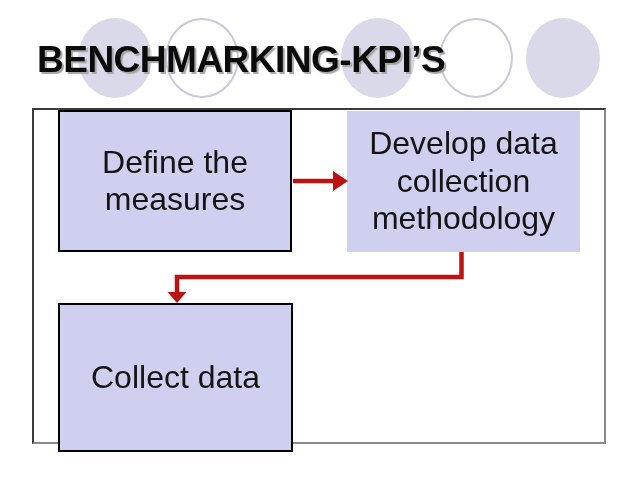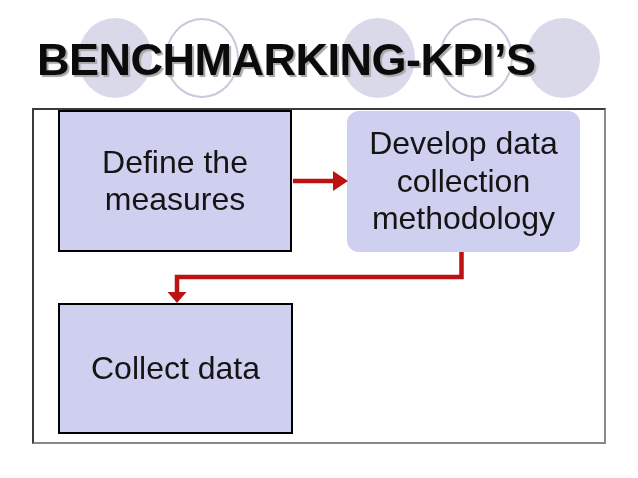--- a/index.html
+++ b/index.html
@@ -15,21 +15,21 @@
   .circle.filled{background:#d9d9ea;}
   .circle.outlined{background:#ffffff;border:2px solid #c9c9dc;}
   .c1{left:78px;}
   .c2{left:165px;}
   .c3{left:341px;}
   .c4{left:439px;}
   .c5{left:526px;}
 
   .title{
     position:absolute;left:37px;top:42px;margin:0;z-index:1;
-    font-size:45px;font-weight:bold;line-height:36px;color:#0b0b0b;
+    font-size:37px;font-weight:bold;line-height:36px;color:#0b0b0b;
     letter-spacing:-0.5px;
     text-shadow:2px 2px 1px #a6a6a6;
     white-space:nowrap;
   }
 
   
   .frame{
     position:absolute;left:32px;top:108px;width:574px;height:336px;
     box-sizing:border-box;background:#ffffff;z-index:1;
     border:2px solid;
@@ -37,22 +37,22 @@
     padding-left:41px;
   }
 
   .node{
     position:absolute;display:flex;align-items:center;justify-content:center;
     text-align:center;background:#cfcff0;color:#141414;
     font-size:32px;line-height:1.17;box-sizing:border-box;
   }
   .node.bordered{border:2px solid #000000;}
   #box-define {left:24px;top:0;width:234px;height:142px;}
-  #box-develop{left:313px;top:1px;width:233px;height:141px;border-radius:12px;}
-  #box-collect{left:24px;top:193px;width:235px;height:131px;text-align:center;}
+  #box-develop{left:313px;top:1px;width:233px;height:141px;}
+  #box-collect{left:24px;top:193px;width:235px;height:149px;text-align:center;}
 
   svg.connectors{position:absolute;left:0;top:0;width:570px;height:332px;pointer-events:none;}
   .red-line{fill:none;stroke:#bd1212;stroke-width:4.5;}
   .red-head{fill:#bd1212;stroke:none;}
 </style>
 </head>
 <body>
 
 <div class="slide">
 

